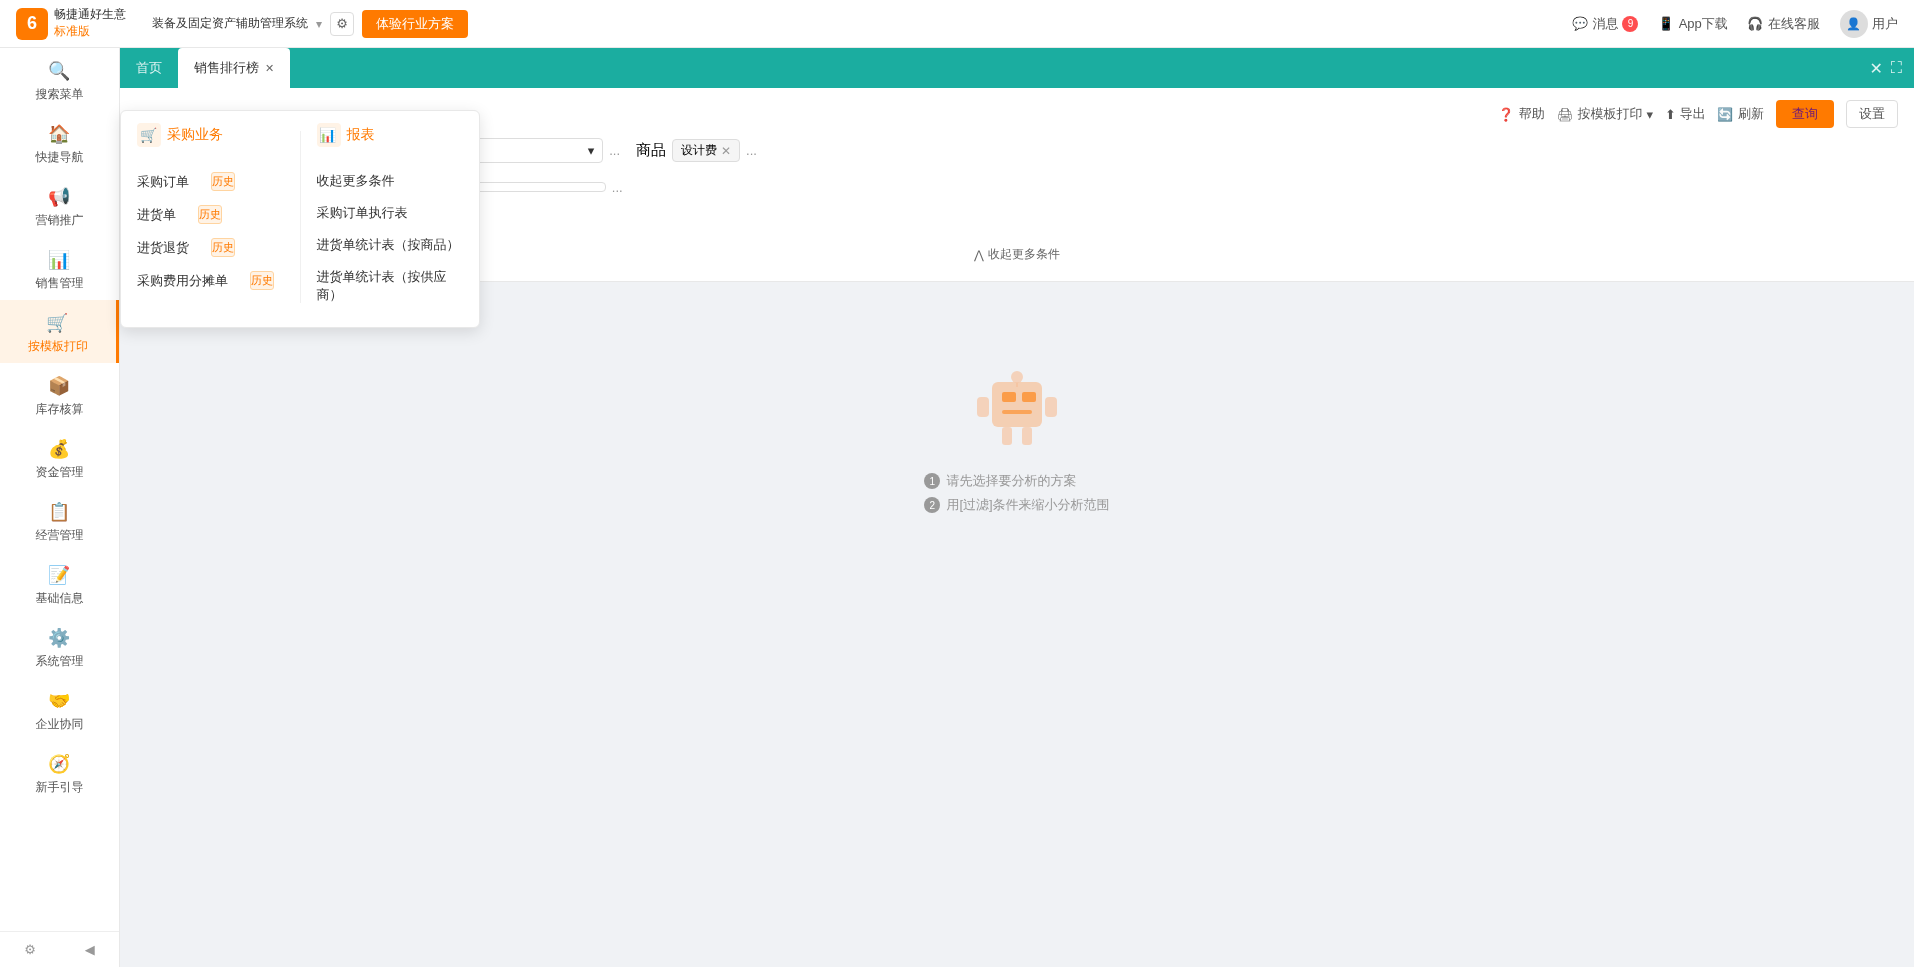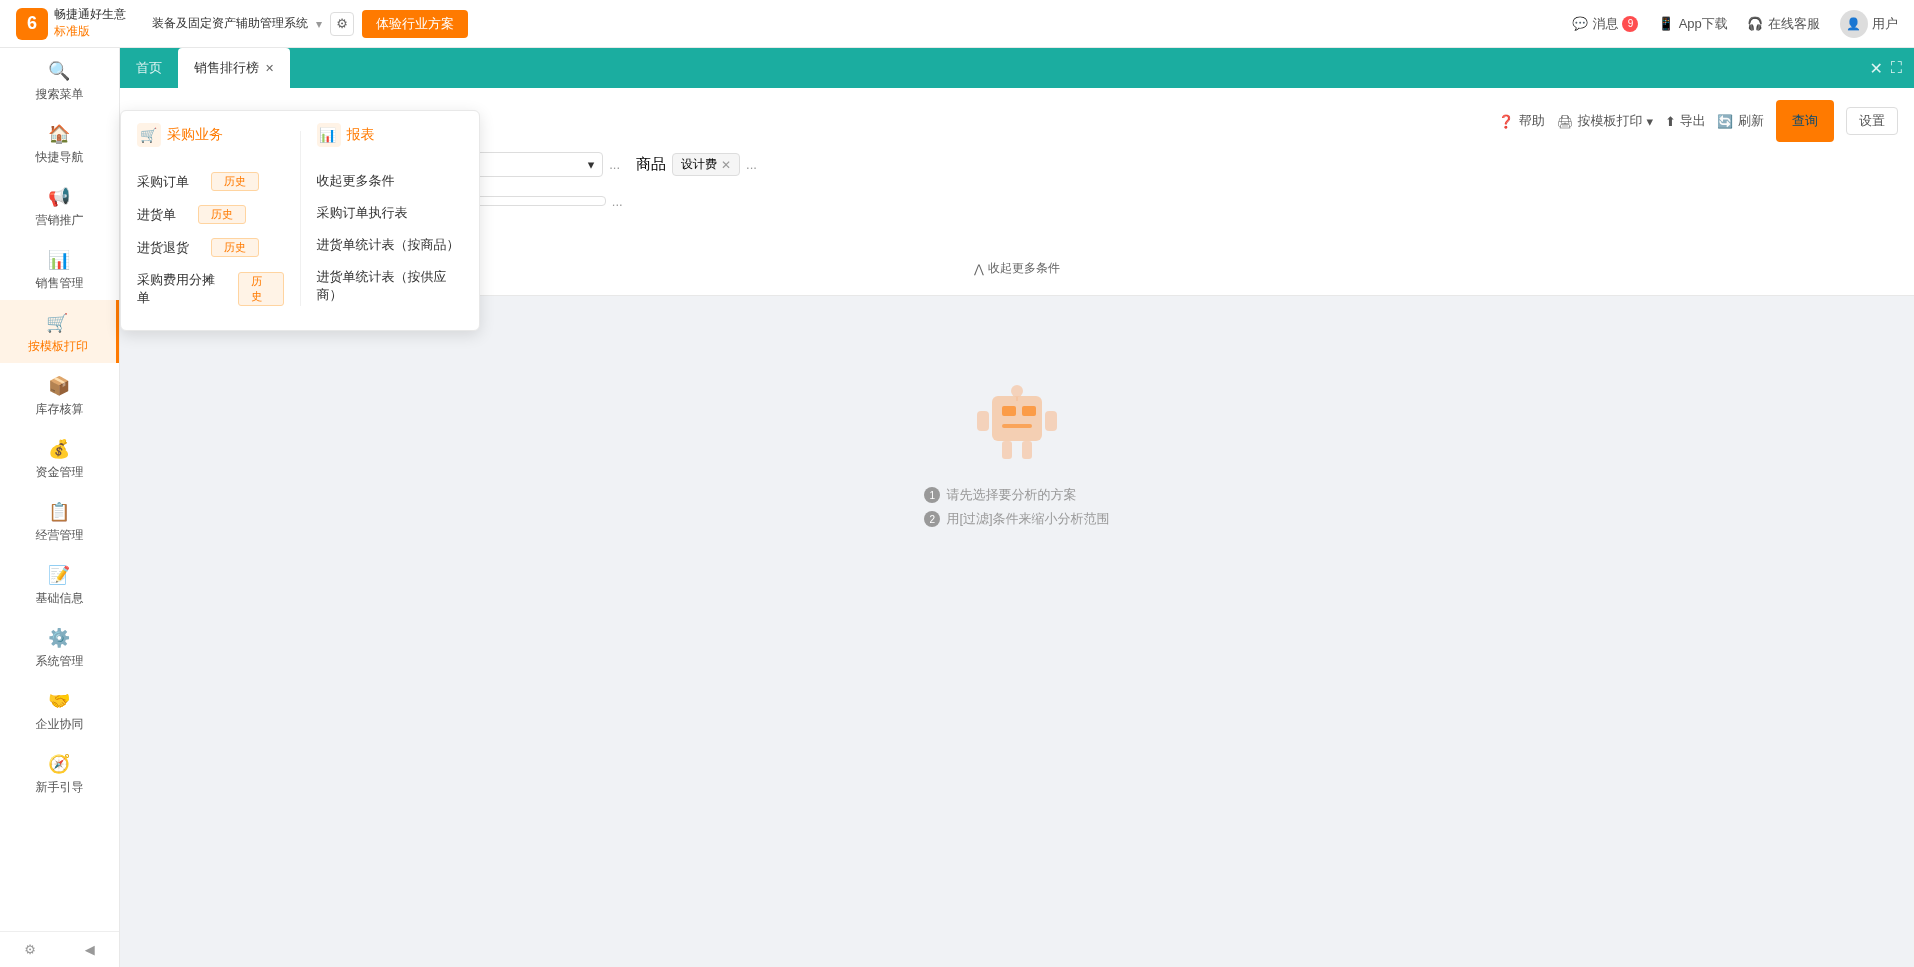--- a/index.html
+++ b/index.html
@@ -174,24 +174,24 @@
       justify-content: flex-end;
       gap: 12px;
       margin-bottom: 10px;
     }
     .toolbar-btn {
       display: flex; align-items: center; gap: 4px;
       color: #555; font-size: 13px; cursor: pointer;
     }
     .toolbar-btn-orange {
       background: #ff7a00;
-      color: #0c4a6e;
+      color: #701a75;
       border: none;
       border-radius: 4px;
-      padding: 12px 16px;
+      padding: 5px 16px;
       font-size: 13px;
       cursor: pointer;
     }
     .toolbar-btn-outline {
       border: 1px solid #ddd;
       border-radius: 4px;
       padding: 4px 12px;
       font-size: 13px;
       cursor: pointer;
       color: #555;
@@ -310,21 +310,21 @@
       padding: 7px 0;
       cursor: pointer;
       color: #333;
       font-size: 13px;
     }
     .history-badge {
       background: #fff3e6;
       color: #ff7a00;
       border: 1px solid #ffd4a0;
       border-radius: 3px;
-      padding: 1px 12px;
+      padding: 1px 0;
       font-size: 11px;
     }
   </style>
 </head>
 <body>
 
 <div class="top-header">
   <div class="logo-area">
     <div class="logo-icon">6</div>
     <div>

